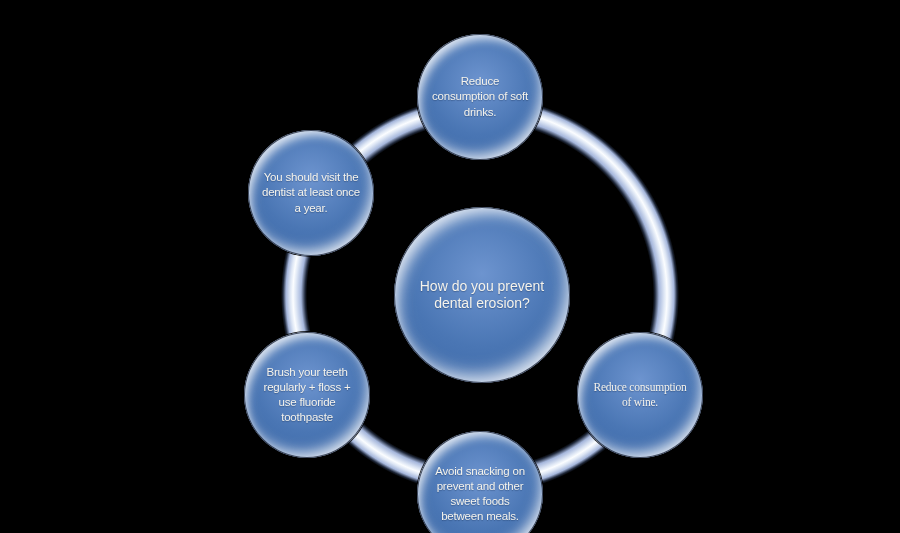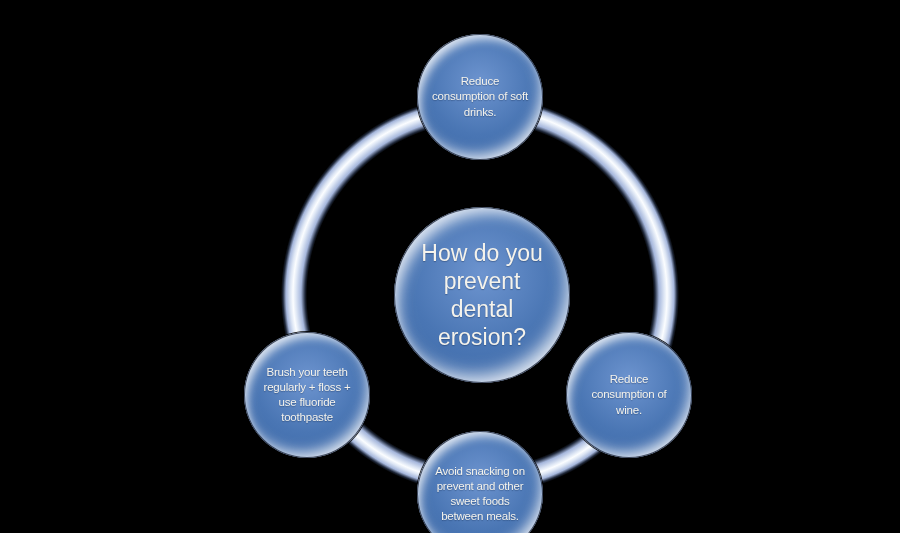--- a/index.html
+++ b/index.html
@@ -67,29 +67,29 @@
     width: 126px; height: 126px;
     z-index: 2;
     font-size: 11.5px;
     line-height: 1.32;
     letter-spacing: -0.2px;
   }
   .node-label { display:block; width:100px; }
   .n-bottom .node-label { width: 92px; }
   .n-top    { left:389px; top:6px;   }
   .n-tr     { left:558px; top:102px; }
-  .n-br     { left:538px; top:304px; }
+  .n-br     { left:549px; top:304px;font-family:Liberation Serif, serif; }
   .n-bottom { left:389px; top:403px; }
   .n-bl     { left:216px; top:304px; }
   .n-tl     { left:220px; top:102px; }
   .node-center {
     left: 366px; top: 179px;
     width: 176px; height: 176px;
     z-index: 3;
-    font-size: 23px;
+    font-size: 14px;
     line-height: 1.22;
     box-shadow:
       inset 0 0 0 1px rgba(8,16,34,0.7),
       inset 9px 11px 14px -5px rgba(255,255,255,0.8),
       inset 3px 3px 26px 0 rgba(255,255,255,0.10),
       inset -9px -14px 18px -7px rgba(255,255,255,0.85),
       0 0 0 1px rgba(0,0,0,0.85);
   }
   .center-label { display:block; width:132px; }
 </style>
@@ -110,18 +110,21 @@
   </div>
 
   <div class="bubble node n-bottom">
     <span class="node-label">Avoid snacking on prevent and other sweet foods between meals.</span>
   </div>
 
   <div class="bubble node n-bl">
     <span class="node-label">Brush your teeth regularly + floss + use fluoride toothpaste</span>
   </div>
 
+  <div class="bubble node n-tl">
+    <span class="node-label">You should visit the dentist at least once a year.</span>
+  </div>
 
   <div class="bubble node-center">
     <span class="center-label">How do you prevent dental erosion?</span>
   </div>
 
 </div>
 
 </body></html>

